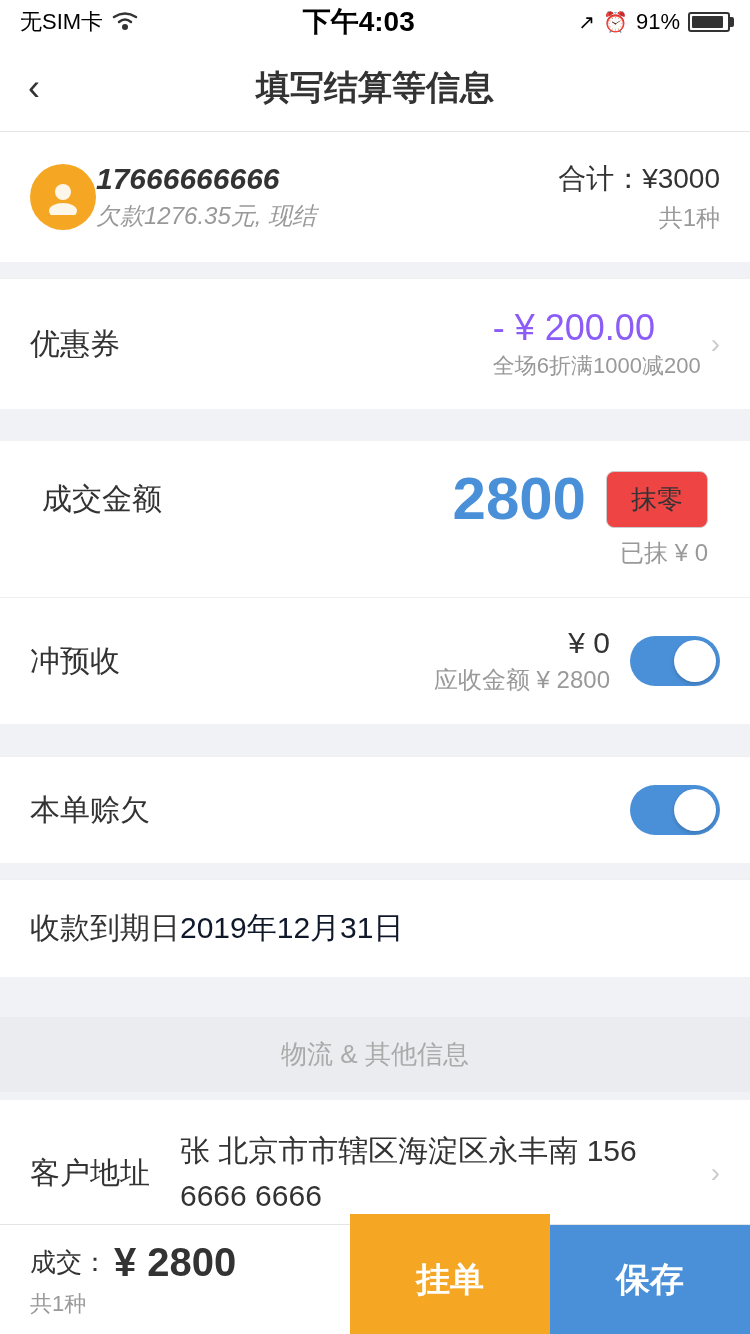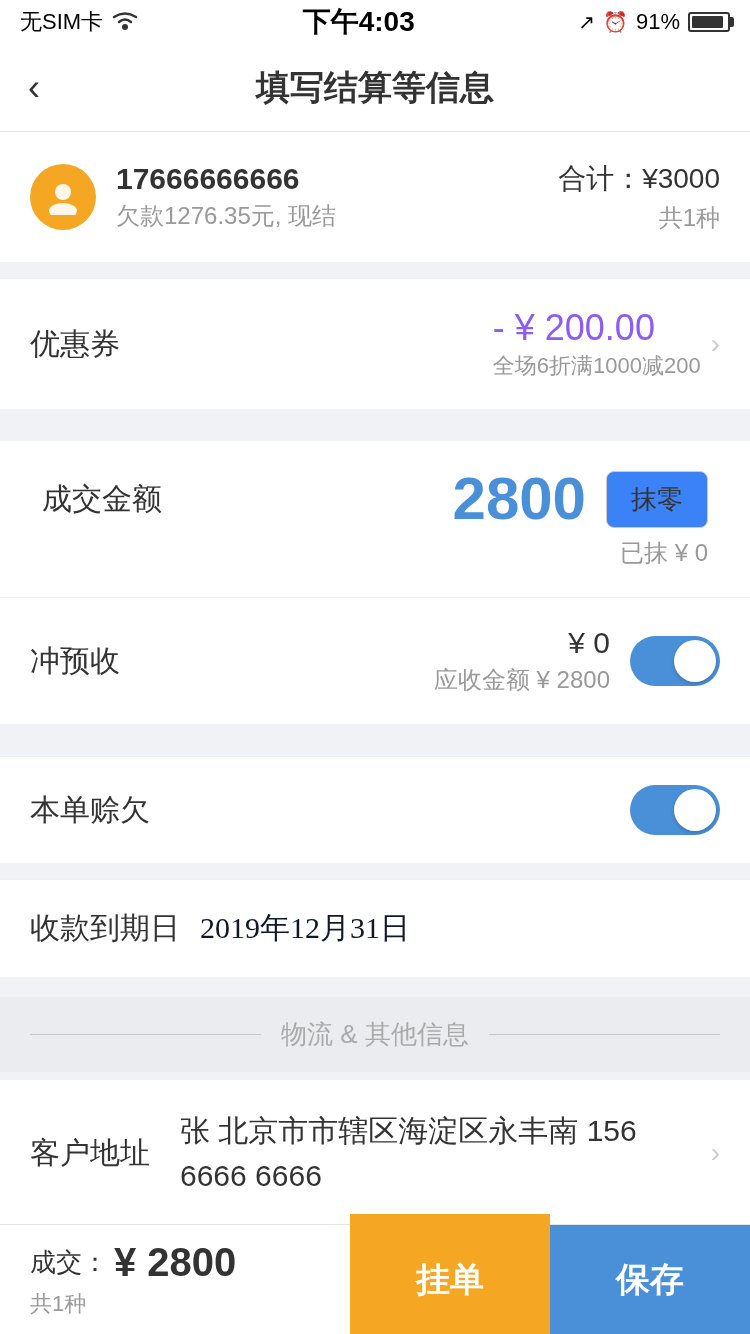--- a/index.html
+++ b/index.html
@@ -110,21 +110,21 @@
       display: flex;
       align-items: center;
       justify-content: space-between;
       padding: 28px 30px;
       background: #fff;
       margin-bottom: 16px;
     }
     .customer-left {
       display: flex;
       align-items: center;
-      gap: 20px;
+      font-style: italic;
     }
     .avatar {
       width: 66px;
       height: 66px;
       background: #f5a623;
       border-radius: 50%;
       display: flex;
       align-items: center;
       justify-content: center;
       font-size: 36px;
@@ -213,21 +213,21 @@
       font-weight: 600;
       color: #4a90d9;
       line-height: 1;
     }
     .round-btn {
       border: 1px solid #ccc;
       border-radius: 8px;
       padding: 10px 24px;
       font-size: 26px;
       color: #333;
-      background: #3b82f6;
+      background: #ef4444;
       cursor: pointer;
     }
     .deal-sub {
       font-size: 24px;
       color: #999;
       margin-top: 8px;
       text-align: right;
     }
 
     
@@ -296,44 +296,43 @@
     }
     .credit-label {
       font-size: 30px;
       color: #333;
     }
 
     
     .duedate-row {
       display: flex;
       align-items: center;
-      gap: 20px;
       padding: 28px 30px;
       background: #fff;
       border-top: 1px solid #f0f0f0;
-      margin-bottom: 4px;
-      font-family: Liberation Serif, serif;
+      margin-bottom: 24px;
     }
     .duedate-label {
       font-size: 30px;
       color: #333;
     }
     .duedate-value {
       font-size: 30px;
       color: #0f172a;
     }
 
     
     .divider-section {
       background: #eaecf0;
       display: flex;
       align-items: center;
       justify-content: center;
       padding: 20px 30px;
       margin-bottom: 0;
+      flex-direction: column;
     }
     .divider-line {
       flex: 1;
       height: 1px;
       background: #c8c8c8;
     }
     .divider-text {
       font-size: 26px;
       color: #aaa;
       padding: 0 20px;

